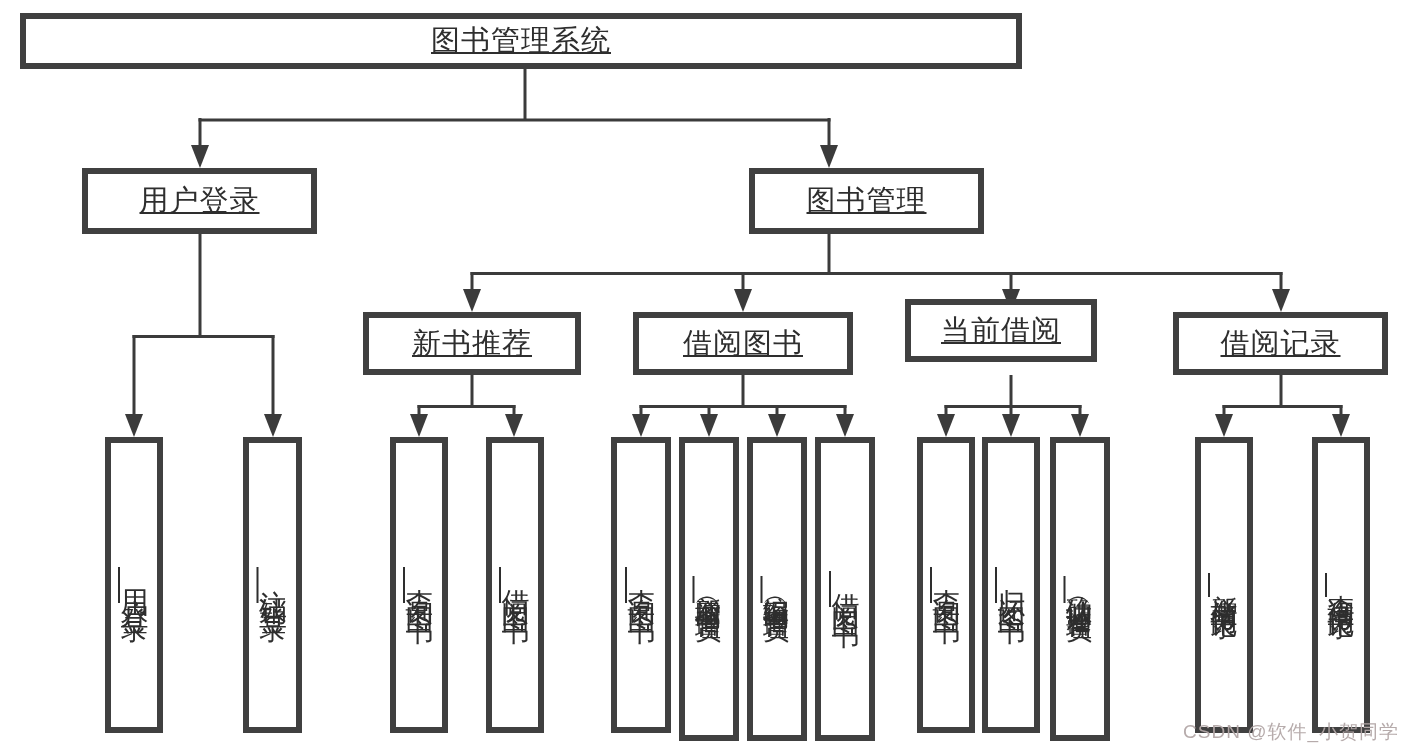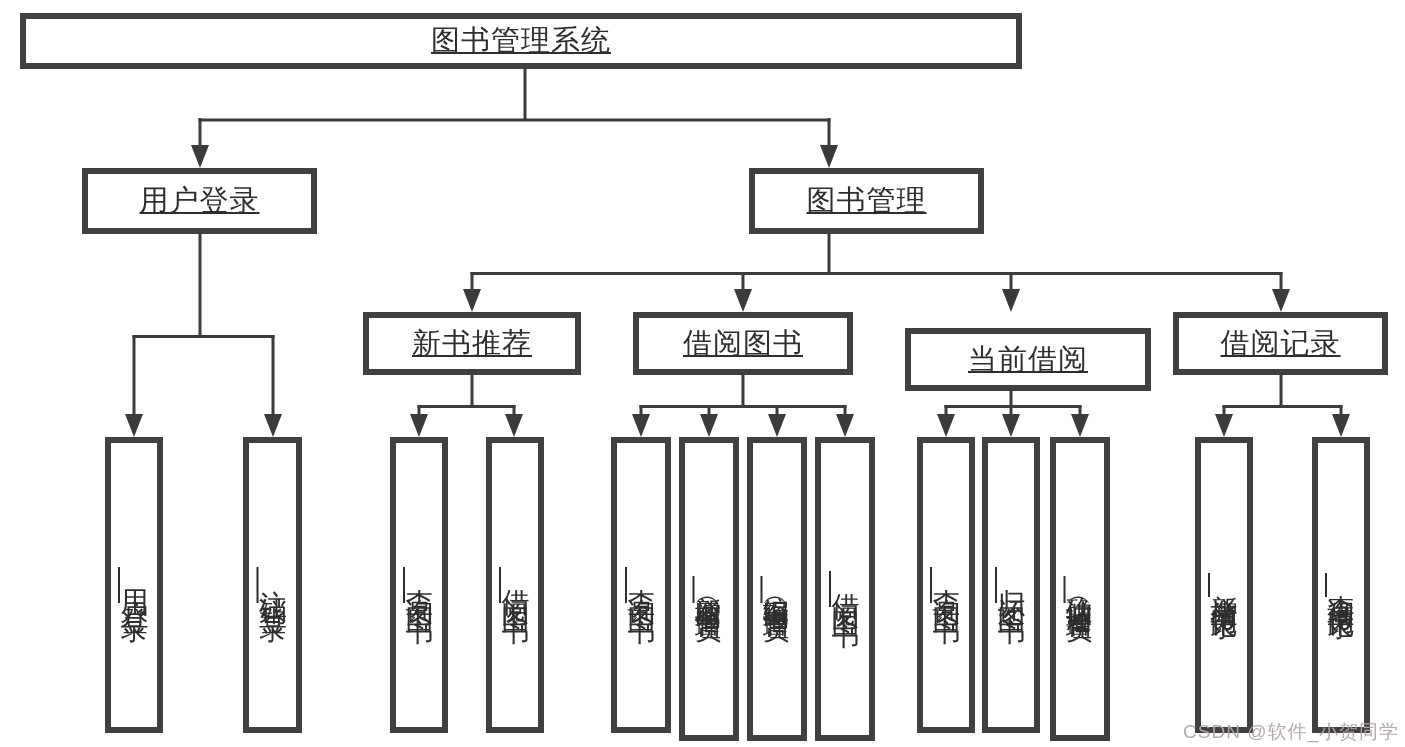--- a/index.html
+++ b/index.html
@@ -123,21 +123,21 @@
 <div class="box" style="left:712px;top:168px;width:235px;height:66px;margin-left:37px;">
   <span class="hlabel">图书管理</span>
 </div>
 
 <div class="box" style="left:363px;top:312px;width:218px;height:63px;">
   <span class="hlabel">新书推荐</span>
 </div>
 <div class="box" style="left:633px;top:312px;width:220px;height:63px;">
   <span class="hlabel">借阅图书</span>
 </div>
-<div class="box" style="left:905px;top:328px;width:246px;height:63px;align-items:center;">
+<div class="box" style="left:905px;top:299px;width:192px;height:63px;align-items:center;">
   <span class="hlabel">当前借阅</span>
 </div>
 <div class="box" style="left:1173px;top:312px;width:215px;height:63px;">
   <span class="hlabel">借阅记录</span>
 </div>
 
 <div class="box vert" style="left:105px;top:437px;width:58px;height:296px;">
   <span class="s">用户登录</span>
 </div>
 <div class="box vert" style="left:243px;top:437px;width:59px;height:296px;">

